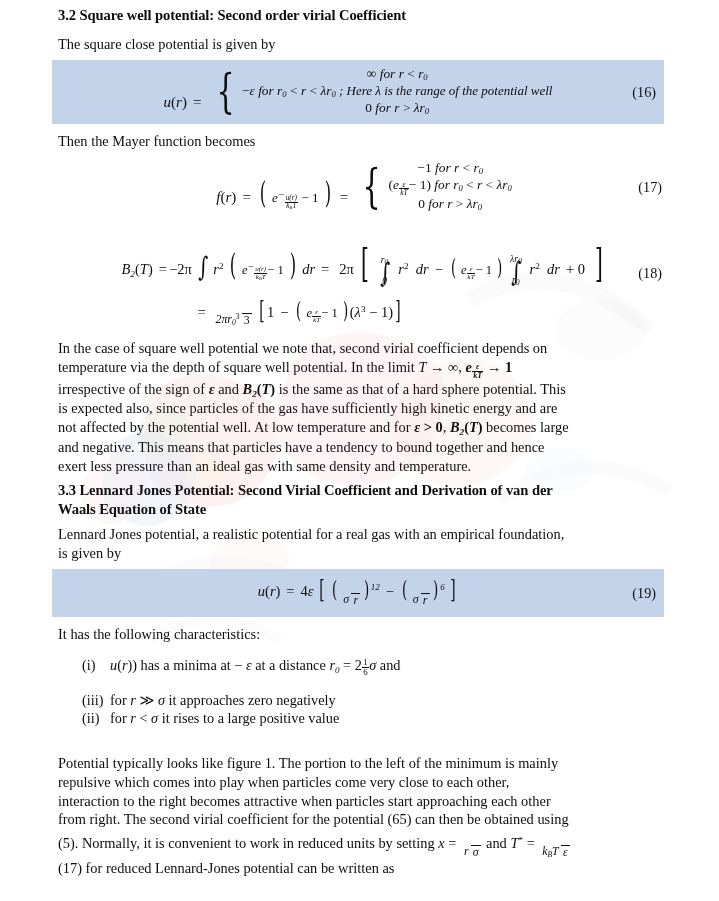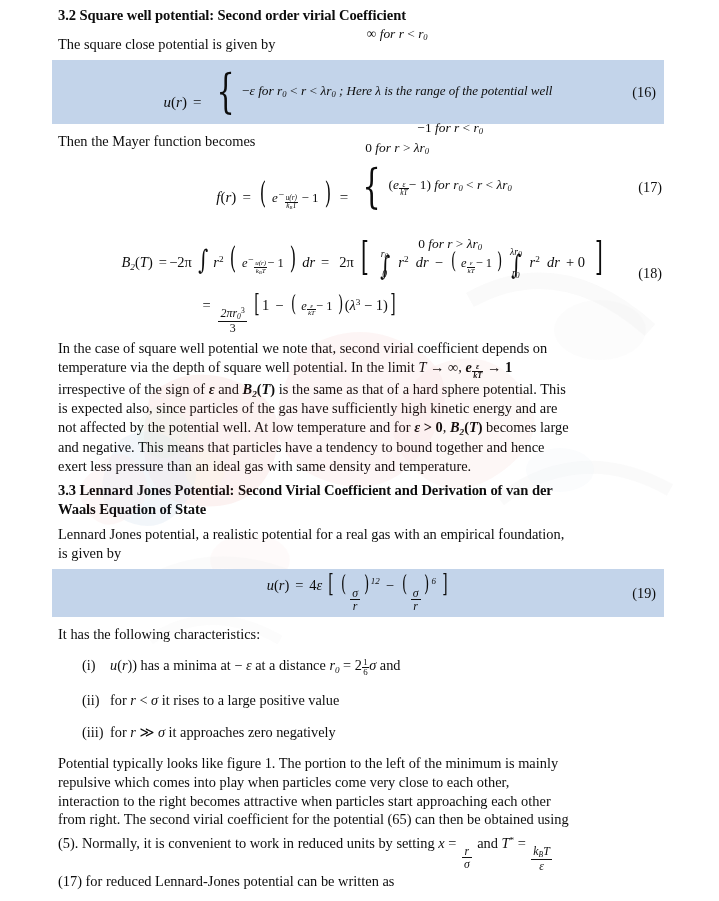--- a/index.html
+++ b/index.html
@@ -50,21 +50,21 @@
   sup{font-size:.64em;vertical-align:0.52em;font-style:normal;}
   .opsp{padding:0 .16em;}
 
   
   .cases{display:inline-flex;align-items:center;}
   .brace{
     font-size:46px;line-height:.72;font-style:normal;
     font-family:"DejaVu Serif",serif;margin:0 2px 0 3px;font-weight:400;
     transform:scaleX(.62);
   }
-  .caselines{display:inline-flex;flex-direction:column;justify-content:center;gap:40px;}
+  .caselines{display:inline-flex;flex-direction:column;justify-content:center;}
   .caseline{white-space:nowrap;line-height:1.26;font-size:13.4px;}
   .c-center{text-align:center;}
 
   
   .bparen{
     font-size:30px;line-height:.6;font-style:normal;display:inline-block;
     transform:scaleX(.55) translateY(1px);font-family:"DejaVu Serif",serif;
   }
   .bparen-sm{
     font-size:23px;line-height:.6;font-style:normal;display:inline-block;
@@ -74,21 +74,21 @@
     font-size:40px;line-height:.6;font-style:normal;display:inline-block;
     transform:scaleX(.5) translateY(2px);font-family:"DejaVu Serif",serif;
   }
   .bbrack-sm{
     font-size:25px;line-height:.6;font-style:normal;display:inline-block;
     transform:scaleX(.55) translateY(1px);font-family:"DejaVu Serif",serif;
   }
 
   
   .frac{
-    display:inline-flex;flex-direction:column;vertical-align:-0.48em;
+    display:inline-flex;flex-direction:row;vertical-align:-0.48em;
     text-align:center;margin:0 .12em;line-height:1.02;
   }
   .frac .num{font-size:.82em;padding:0 .18em;}
   .frac .den{font-size:.82em;border-top:1px solid #111;padding:0 .18em;}
 
   
   .expfrac{
     display:inline-flex;flex-direction:column;vertical-align:.34em;
     text-align:center;line-height:.98;font-size:.56em;margin:0 .04em;
   }
@@ -329,27 +329,27 @@
   <div class="gap12"></div>
 
   <div class="charlist">
     <div class="charrow" style="margin-bottom:14px;">
       <span class="rn">(i)</span>
       <span class="tx"><span class="mi">u</span><span>(</span><span class="mi">r</span>)<span>) has a minima at − </span><span class="mi">ε</span><span> at a distance </span><span class="mi">r<sub>0</sub></span><span> = 2</span><span class="expfrac" style="font-size:.62em;vertical-align:.52em;">
             <span class="num mr">1</span>
             <span class="den mr">6</span>
           </span><span class="mi">σ</span><span> and</span></span>
     </div>
+    <div class="charrow">
+      <span class="rn">(iii)</span>
+      <span class="tx"><span>for </span><span class="mi">r</span><span> ≫ </span><span class="mi">σ</span><span> it approaches zero negatively</span></span>
+    </div>
     <div class="charrow" style="margin-bottom:14px;">
       <span class="rn">(ii)</span>
       <span class="tx"><span>for </span><span class="mi">r</span><span> &lt; </span><span class="mi">σ</span><span> it rises to a large positive value</span></span>
-    </div>
-    <div class="charrow">
-      <span class="rn">(iii)</span>
-      <span class="tx"><span>for </span><span class="mi">r</span><span> ≫ </span><span class="mi">σ</span><span> it approaches zero negatively</span></span>
     </div>
   </div>
 
   <div class="gap12"></div>
 
   <p class="body">
     <span>Potential typically looks like figure 1. The portion to the left of the minimum is mainly</span><br>
     <span>repulsive which comes into play when particles come very close to each other,</span><br>
     <span>interaction to the right becomes attractive when particles start approaching each other</span><br>
     <span>from right. The second virial coefficient for the potential (65) can then be obtained using</span><br>

